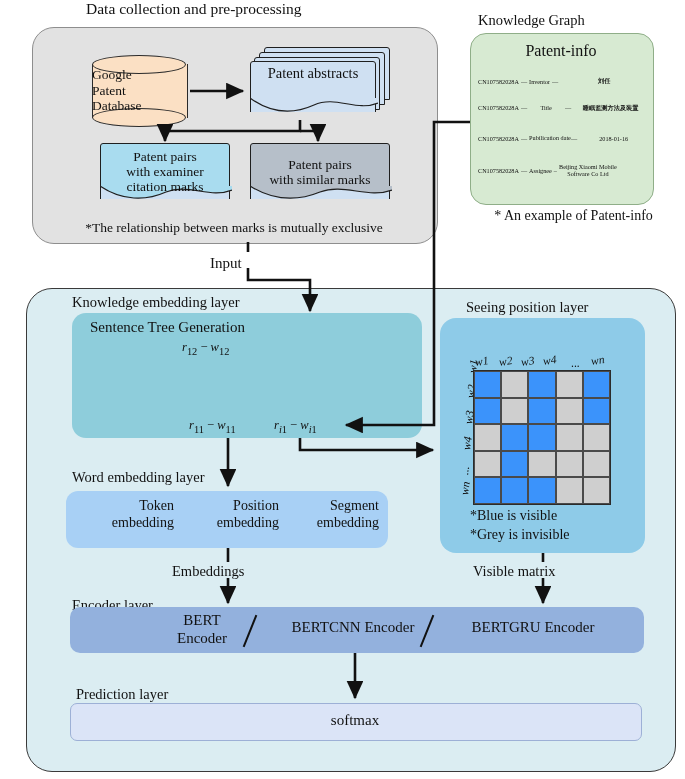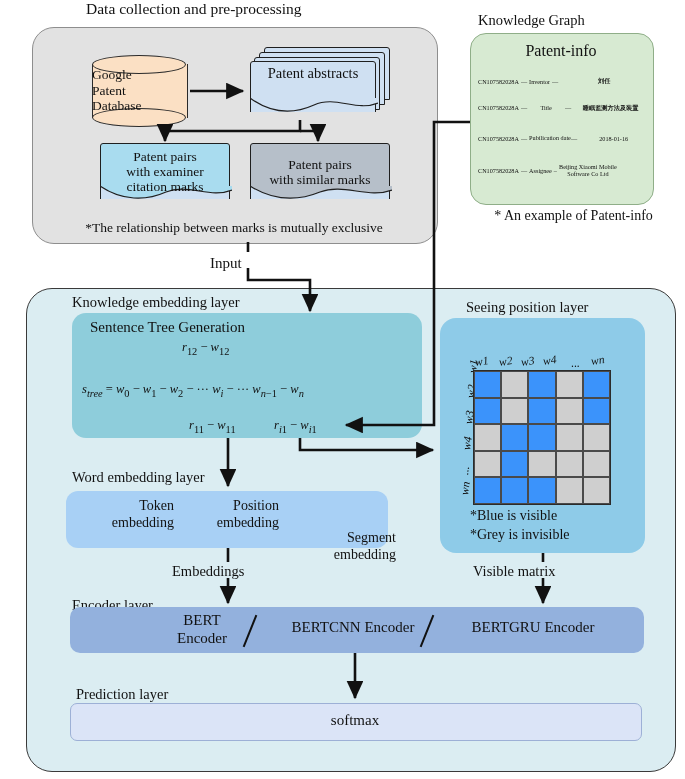--- a/index.html
+++ b/index.html
@@ -213,25 +213,20 @@
 <div class="abs" id="kg-note">* An example of Patent-info</div>
 
 <div class="abs" id="kel-title">Knowledge embedding layer</div>
 <div class="abs" id="stg-box"></div>
 <div class="abs" id="stg-title">Sentence Tree Generation</div>
 
 <div class="abs" id="formula">
   <div class="abs" style="left:100px;top:0px;">
     <i>r</i><sub>12</sub> − <i>w</i><sub>12</sub>
   </div>
-  <div class="abs" style="left:0px;top:42px;white-space:nowrap;">
-    <i>s</i><sub><i>tree</i></sub> = <i>w</i><sub>0</sub> − <i>w</i><sub>1</sub> − <i>w</i><sub>2</sub>
-    − ··· <i>w</i><sub><i>i</i></sub> − ···
-    <i>w</i><sub><i>n</i>−1</sub> − <i>w</i><sub><i>n</i></sub>
-  </div>
   <div class="abs" style="left:107px;top:78px;">
     <i>r</i><sub>11</sub> − <i>w</i><sub>11</sub>
   </div>
   <div class="abs" style="left:192px;top:78px;">
     <i>r</i><sub><i>i</i>1</sub> − <i>w</i><sub><i>i</i>1</sub>
   </div>
 </div>
 
 <div class="abs" id="spl-title">Seeing position layer</div>
 <div class="abs" id="spl-box"></div>
@@ -289,21 +284,21 @@
 <div class="abs" id="wel-title">Word embedding layer</div>
 <div class="abs" id="we-box"></div>
 <div class="abs we-cell" style="left:70px;">
   <div>Token</div>
   <div>embedding</div>
 </div>
 <div class="abs we-cell" style="left:175px;">
   <div>Position</div>
   <div>embedding</div>
 </div>
-<div class="abs we-cell" style="left:292px;margin-top:32px;">
+<div class="abs we-cell" style="left:275px;">
   <div>Segment</div>
   <div>embedding</div>
 </div>
 <div class="abs" id="emb-label">Embeddings</div>
 
 <div class="abs" id="enc-title">Encoder layer</div>
 <div class="abs" id="enc-box"></div>
 <div class="abs" id="enc1">
   <div>BERT</div>
   <div>Encoder</div>

